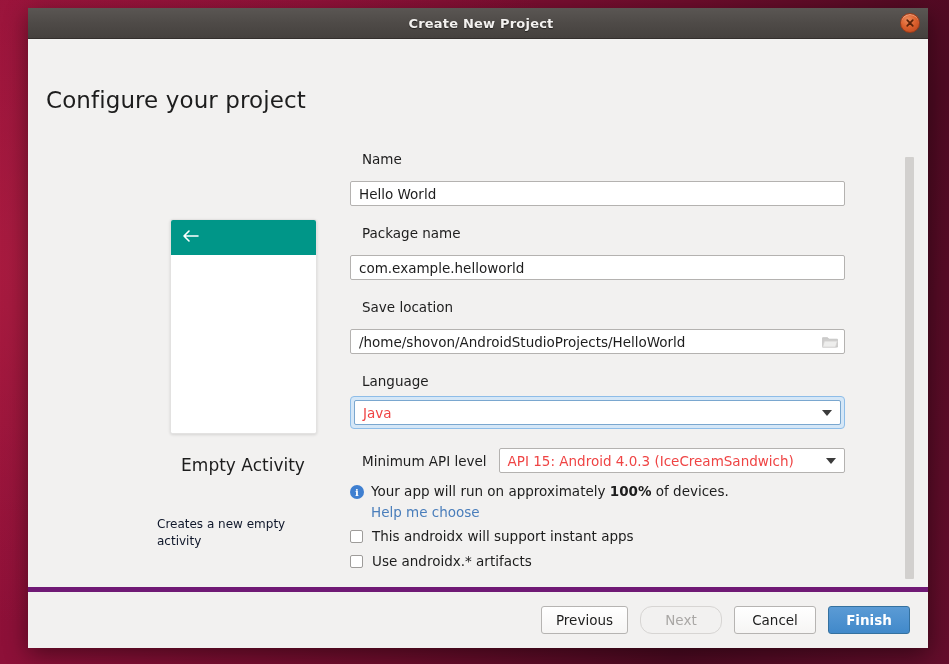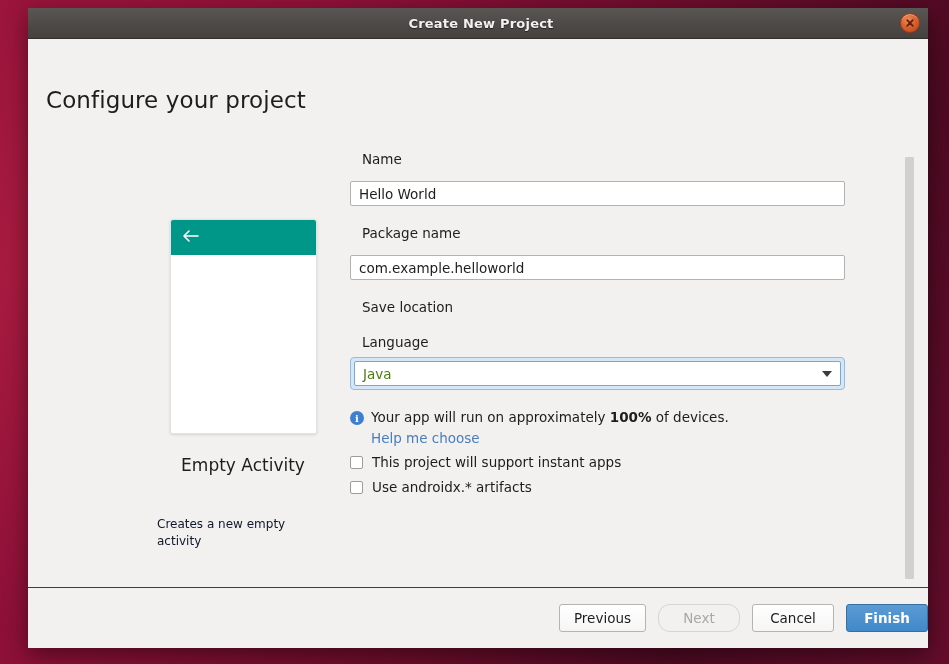--- a/index.html
+++ b/index.html
@@ -175,21 +175,21 @@
     position: relative;
     height: 25px;
     box-sizing: border-box;
     background: #ffffff;
     border: 1px solid #b4b2b0;
     border-radius: 2px;
     display: flex;
     align-items: center;
     padding: 0 8px;
     font-size: 13.5px;
-    color: #4d7c0f;
+    color: #ef4444;
     cursor: pointer;
   }
   .combo .arrow {
     position: absolute;
     right: 8px;
     top: 50%;
     transform: translateY(-50%);
     width: 0; height: 0;
     border-left: 5px solid transparent;
     border-right: 5px solid transparent;
@@ -279,24 +279,25 @@
     height: 422px;
     background: #d2d0ce;
     border-radius: 1px;
     cursor: pointer;
   }
   
   #footer {
     flex: 0 0 61px;
     height: 61px;
     background: #f2f1f0;
-    border-top: 1px solid #701a75;
+    border-top: 5px solid #701a75;
     display: flex;
     align-items: center;
     justify-content: flex-end;
+    padding-right: 18px;
     gap: 12px;
     box-sizing: border-box;
   }
   .btn {
     min-width: 82px;
     height: 28px;
     box-sizing: border-box;
     border-radius: 3px;
     border: 1px solid #b6b4b2;
     background: linear-gradient(180deg, #ffffff 0%, #f6f5f4 100%);
@@ -370,43 +371,61 @@
 
         <div class="field-group">
           <div class="field-label">Package name</div>
           <div class="input-wrap">
             <div class="text-input">com.example.helloworld</div>
           </div>
         </div>
 
         <div class="field-group">
           <div class="field-label">Save location</div>
+          <div class="input-wrap">
+            <div class="text-input">/home/shovon/AndroidStudioProjects/HelloWorld</div>
+            <span class="browse-icon">
+              <svg width="16" height="13" viewBox="0 0 16 13" aria-hidden="true">
+                <path d="M0.6 2.2 H5.6 L6.9 3.7 H15.4 V11.6 H0.6 Z" fill="#8d8b89" stroke="#6f6d6b" stroke-width="0.8"></path>
+                <path d="M2.4 5.6 H15.4 L13.6 11.6 H0.6 Z" fill="#d9d7d5" stroke="#9a9896" stroke-width="0.8"></path>
+              </svg>
+            </span>
+          </div>
         </div>
 
         <div class="field-group">
           <div class="field-label">Language</div>
           <div class="combo-focus-ring">
             <div class="combo">
               <span>Java</span>
               <span class="arrow"></span>
             </div>
           </div>
         </div>
 
+        <div id="api-row">
+          <div class="field-label">Minimum API level</div>
+          <div id="api-combo-wrap">
+            <div class="combo">
+              <span>API 15: Android 4.0.3 (IceCreamSandwich)</span>
+              <span class="arrow"></span>
+            </div>
+          </div>
+        </div>
 
         <div id="info-line">
           <span id="info-icon">i</span>
           <span><span>Your app will run on approximately </span><b>100%</b><span> of devices.</span></span>
         </div>
 
         <div id="help-link">Help me choose</div>
 
         <div class="check-row">
           <span class="checkbox"></span>
-          <span>This project will support instant apps</span>
+          <span>This androidx will support instant apps</span>
         </div>
 
         <div class="check-row">
           <span class="checkbox"></span>
           <span>Use androidx.* artifacts</span>
         </div>
 
       </div>
     </div>
 

